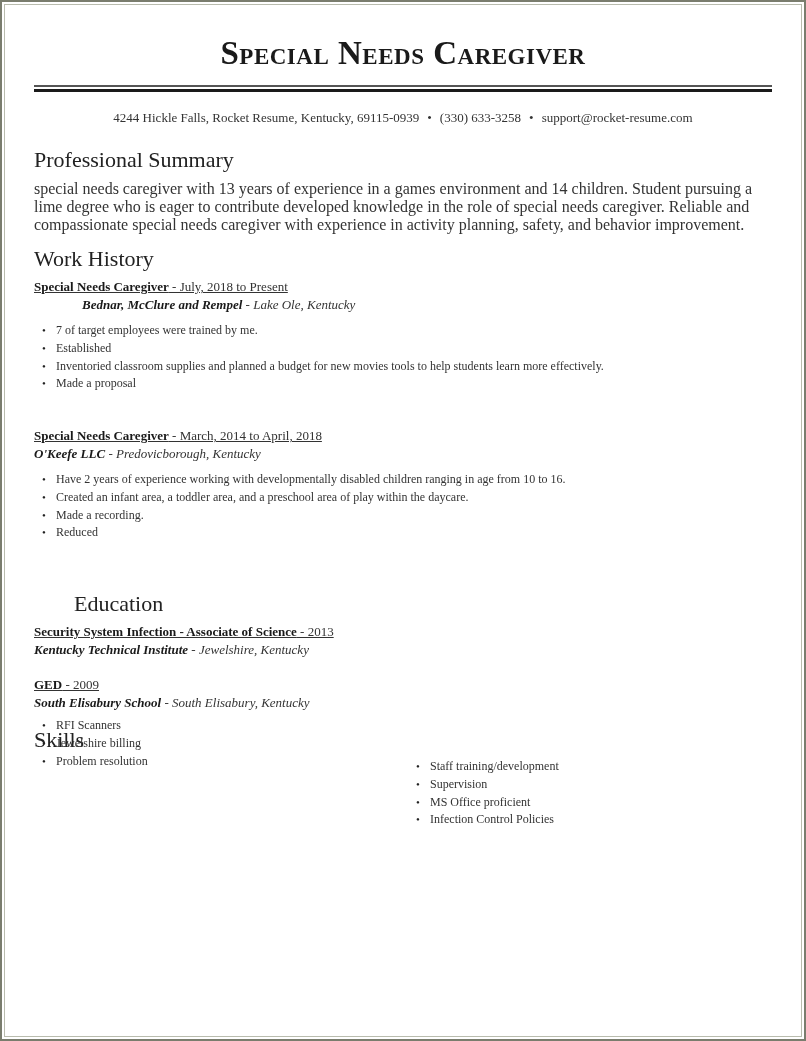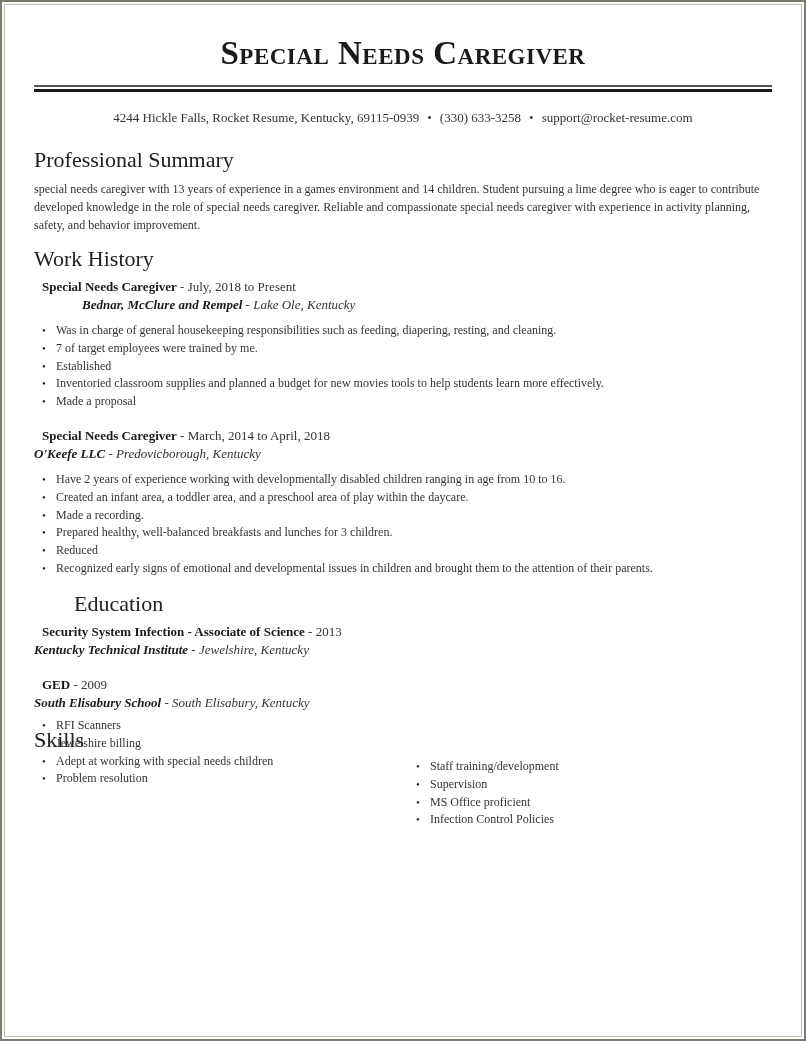--- a/index.html
+++ b/index.html
@@ -43,24 +43,24 @@
       text-align: center; font-size: 13px; color: #333; line-height: 17px;
     }
     .contact .sep { margin: 0 8px; }
     .section-title {
       position: absolute; left: 0;
       font-size: 22px; font-weight: normal; color: #222;
       line-height: 28px; margin: 0;
     }
     .summary {
       position: absolute; left: 0; top: 180px; width: 738px;
-      font-size: 12px; line-height: 18px; color: #333;
+      font-size: 16px; line-height: 18px; color: #333;
     }
     .job-head {
-      position: absolute; left: 8px; font-size: 13px; line-height: 18px; color: #333;
+      position: absolute; left: 0; font-size: 13px; line-height: 18px; color: #333; text-decoration: underline;
     }
     .job-head b { color: #1a1a1a; }
     .job-sub {
       position: absolute; left: 0; font-size: 13px; line-height: 18px; font-style: italic; color: #333;
     }
     .job-sub b { color: #1a1a1a; }
     ul.bullets {
       position: absolute; left: 0; margin: 0; padding: 0 0 0 22px;
       list-style: none; font-size: 12px; color: #333;
     }
@@ -92,40 +92,37 @@
 
   <h2 class="section-title" style="top:245px;">Work History</h2>
 
   <div class="job-head" style="top:278px;">
     <b>Special Needs Caregiver</b><span> - July, 2018 to Present</span>
   </div>
   <div class="job-sub" style="top:296px;margin-left:48px;">
     <b>Bednar, McClure and Rempel</b><span> - Lake Ole, Kentucky</span>
   </div>
   <ul class="bullets" style="top:322px;">
-    <li>Was in charge of general housekeeping responsibilities such as feeding, diapering, resting, and cleaning.</li>
     <li>7 of target employees were trained by me.</li>
     <li>Established</li>
     <li>Inventoried classroom supplies and planned a budget for new movies tools to help students learn more effectively.</li>
     <li>Made a proposal</li>
   </ul>
 
   <div class="job-head" style="top:427px;text-align:center;">
     <b>Special Needs Caregiver</b><span> - March, 2014 to April, 2018</span>
   </div>
   <div class="job-sub" style="top:445px;">
     <b>O'Keefe LLC</b><span> - Predovicborough, Kentucky</span>
   </div>
   <ul class="bullets" style="top:471px;">
     <li>Have 2 years of experience working with developmentally disabled children ranging in age from 10 to 16.</li>
     <li>Created an infant area, a toddler area, and a preschool area of play within the daycare.</li>
     <li>Made a recording.</li>
-    <li>Prepared healthy, well-balanced breakfasts and lunches for 3 children.</li>
     <li>Reduced</li>
-    <li>Recognized early signs of emotional and developmental issues in children and brought them to the attention of their parents.</li>
   </ul>
 
   <h2 class="section-title" style="top:590px;margin-left:40px;">Education</h2>
 
   <div class="job-head" style="top:623px;">
     <b>Security System Infection - Associate of Science</b><span> - 2013</span>
   </div>
   <div class="job-sub" style="top:641px;">
     <b>Kentucky Technical Institute</b><span> - Jewelshire, Kentucky</span>
   </div>
@@ -135,21 +132,20 @@
   </div>
   <div class="job-sub" style="top:694px;">
     <b>South Elisabury School</b><span> - South Elisabury, Kentucky</span>
   </div>
 
   <h2 class="section-title" style="top:726px;">Skills</h2>
 
   <ul class="bullets skills-col" style="top:717px; left:0;">
     <li>RFI Scanners</li>
     <li>Jewelshire billing</li>
-    <li>Adept at working with special needs children</li>
     <li>Problem resolution</li>
   </ul>
   <ul class="bullets skills-col" style="top:758px; left:374px;">
     <li>Staff training/development</li>
     <li>Supervision</li>
     <li>MS Office proficient</li>
     <li>Infection Control Policies</li>
   </ul>
 
 </div>

